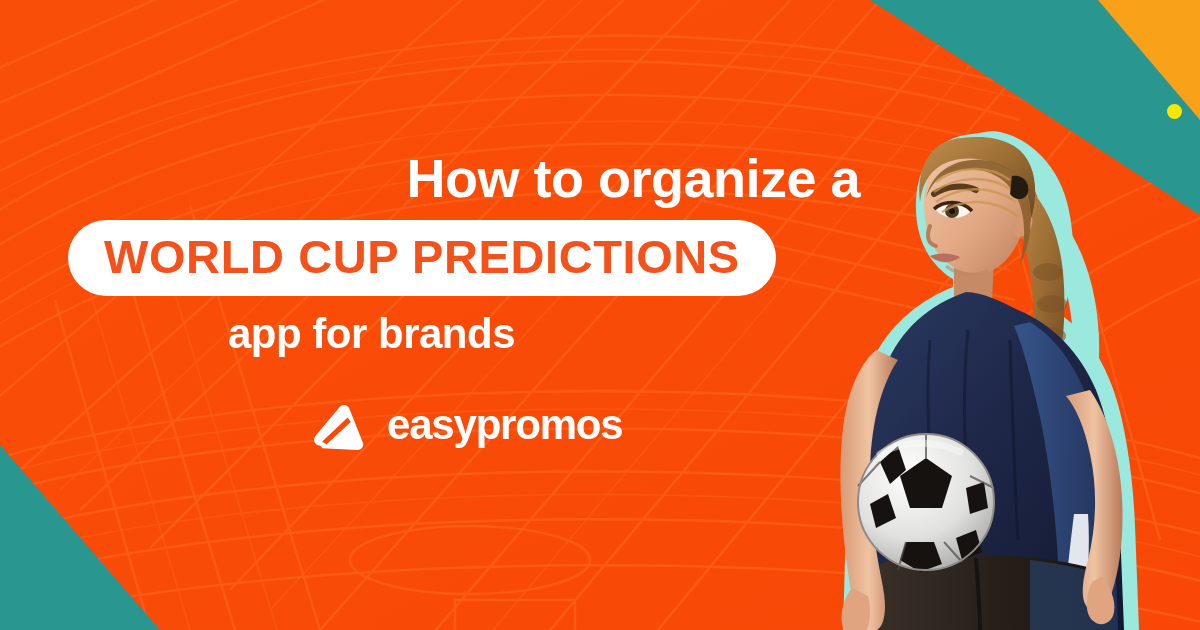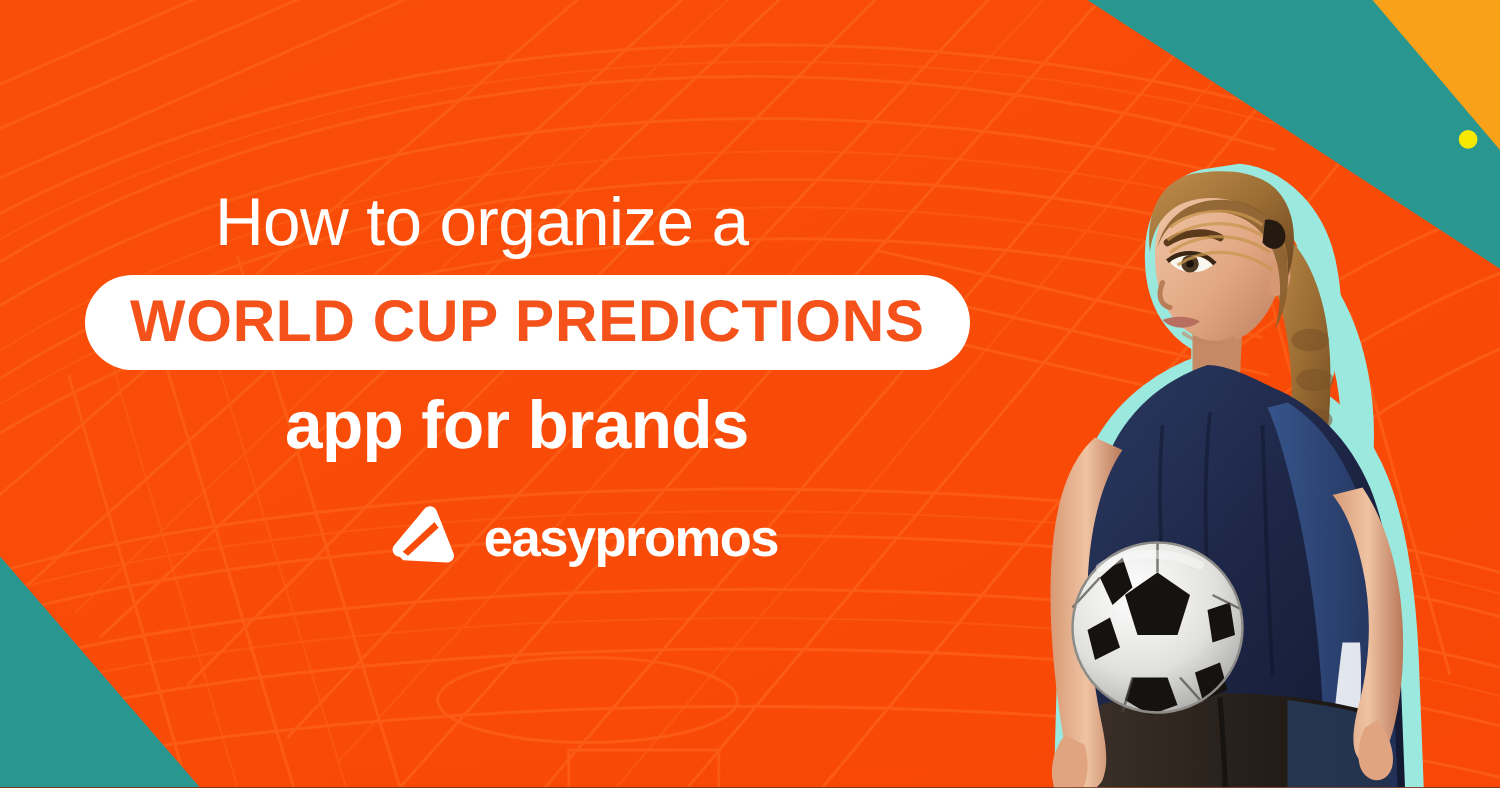--- a/index.html
+++ b/index.html
@@ -46,23 +46,24 @@
   .copy{
     position:absolute;
     left:0;top:150px;
     width:860px;
   }
   .headline-top{
     margin:0;
     padding-left:172px;
     color:#FFFFFF;
     font-size:54px;
-    font-weight:normal;
+    font-weight:bold;
     letter-spacing:-.5px;
     line-height:1.04;
+    text-align:right;
   }
   .pill-row{
     margin-top:14px;
     padding-left:68px;
   }
   .pill{
     display:inline-block;
     background:#ffffff;
     color:#F4521A;
     border-radius:48px;
@@ -71,32 +72,32 @@
     font-weight:bold;
     letter-spacing:.6px;
     line-height:1.06;
     white-space:nowrap;
   }
   .headline-bottom{
     margin:0;
     margin-top:16px;
     padding-left:228px;
     color:#FFFFFF;
-    font-size:54px;
+    font-size:42px;
     font-weight:bold;
     letter-spacing:-.5px;
     line-height:1.04;
   }
 
   
   .logo{
     position:absolute;
     left:313px;top:404px;
     display:flex;
-    align-items:flex-end;
+    align-items:flex-start;
     gap:12px;
   }
   .logo-mark{width:62px;height:48px;display:block;}
   .logo-word{
     color:#FFFFFF;
     font-size:42px;
     font-weight:bold;
     letter-spacing:-1.2px;
     line-height:1;
   }

